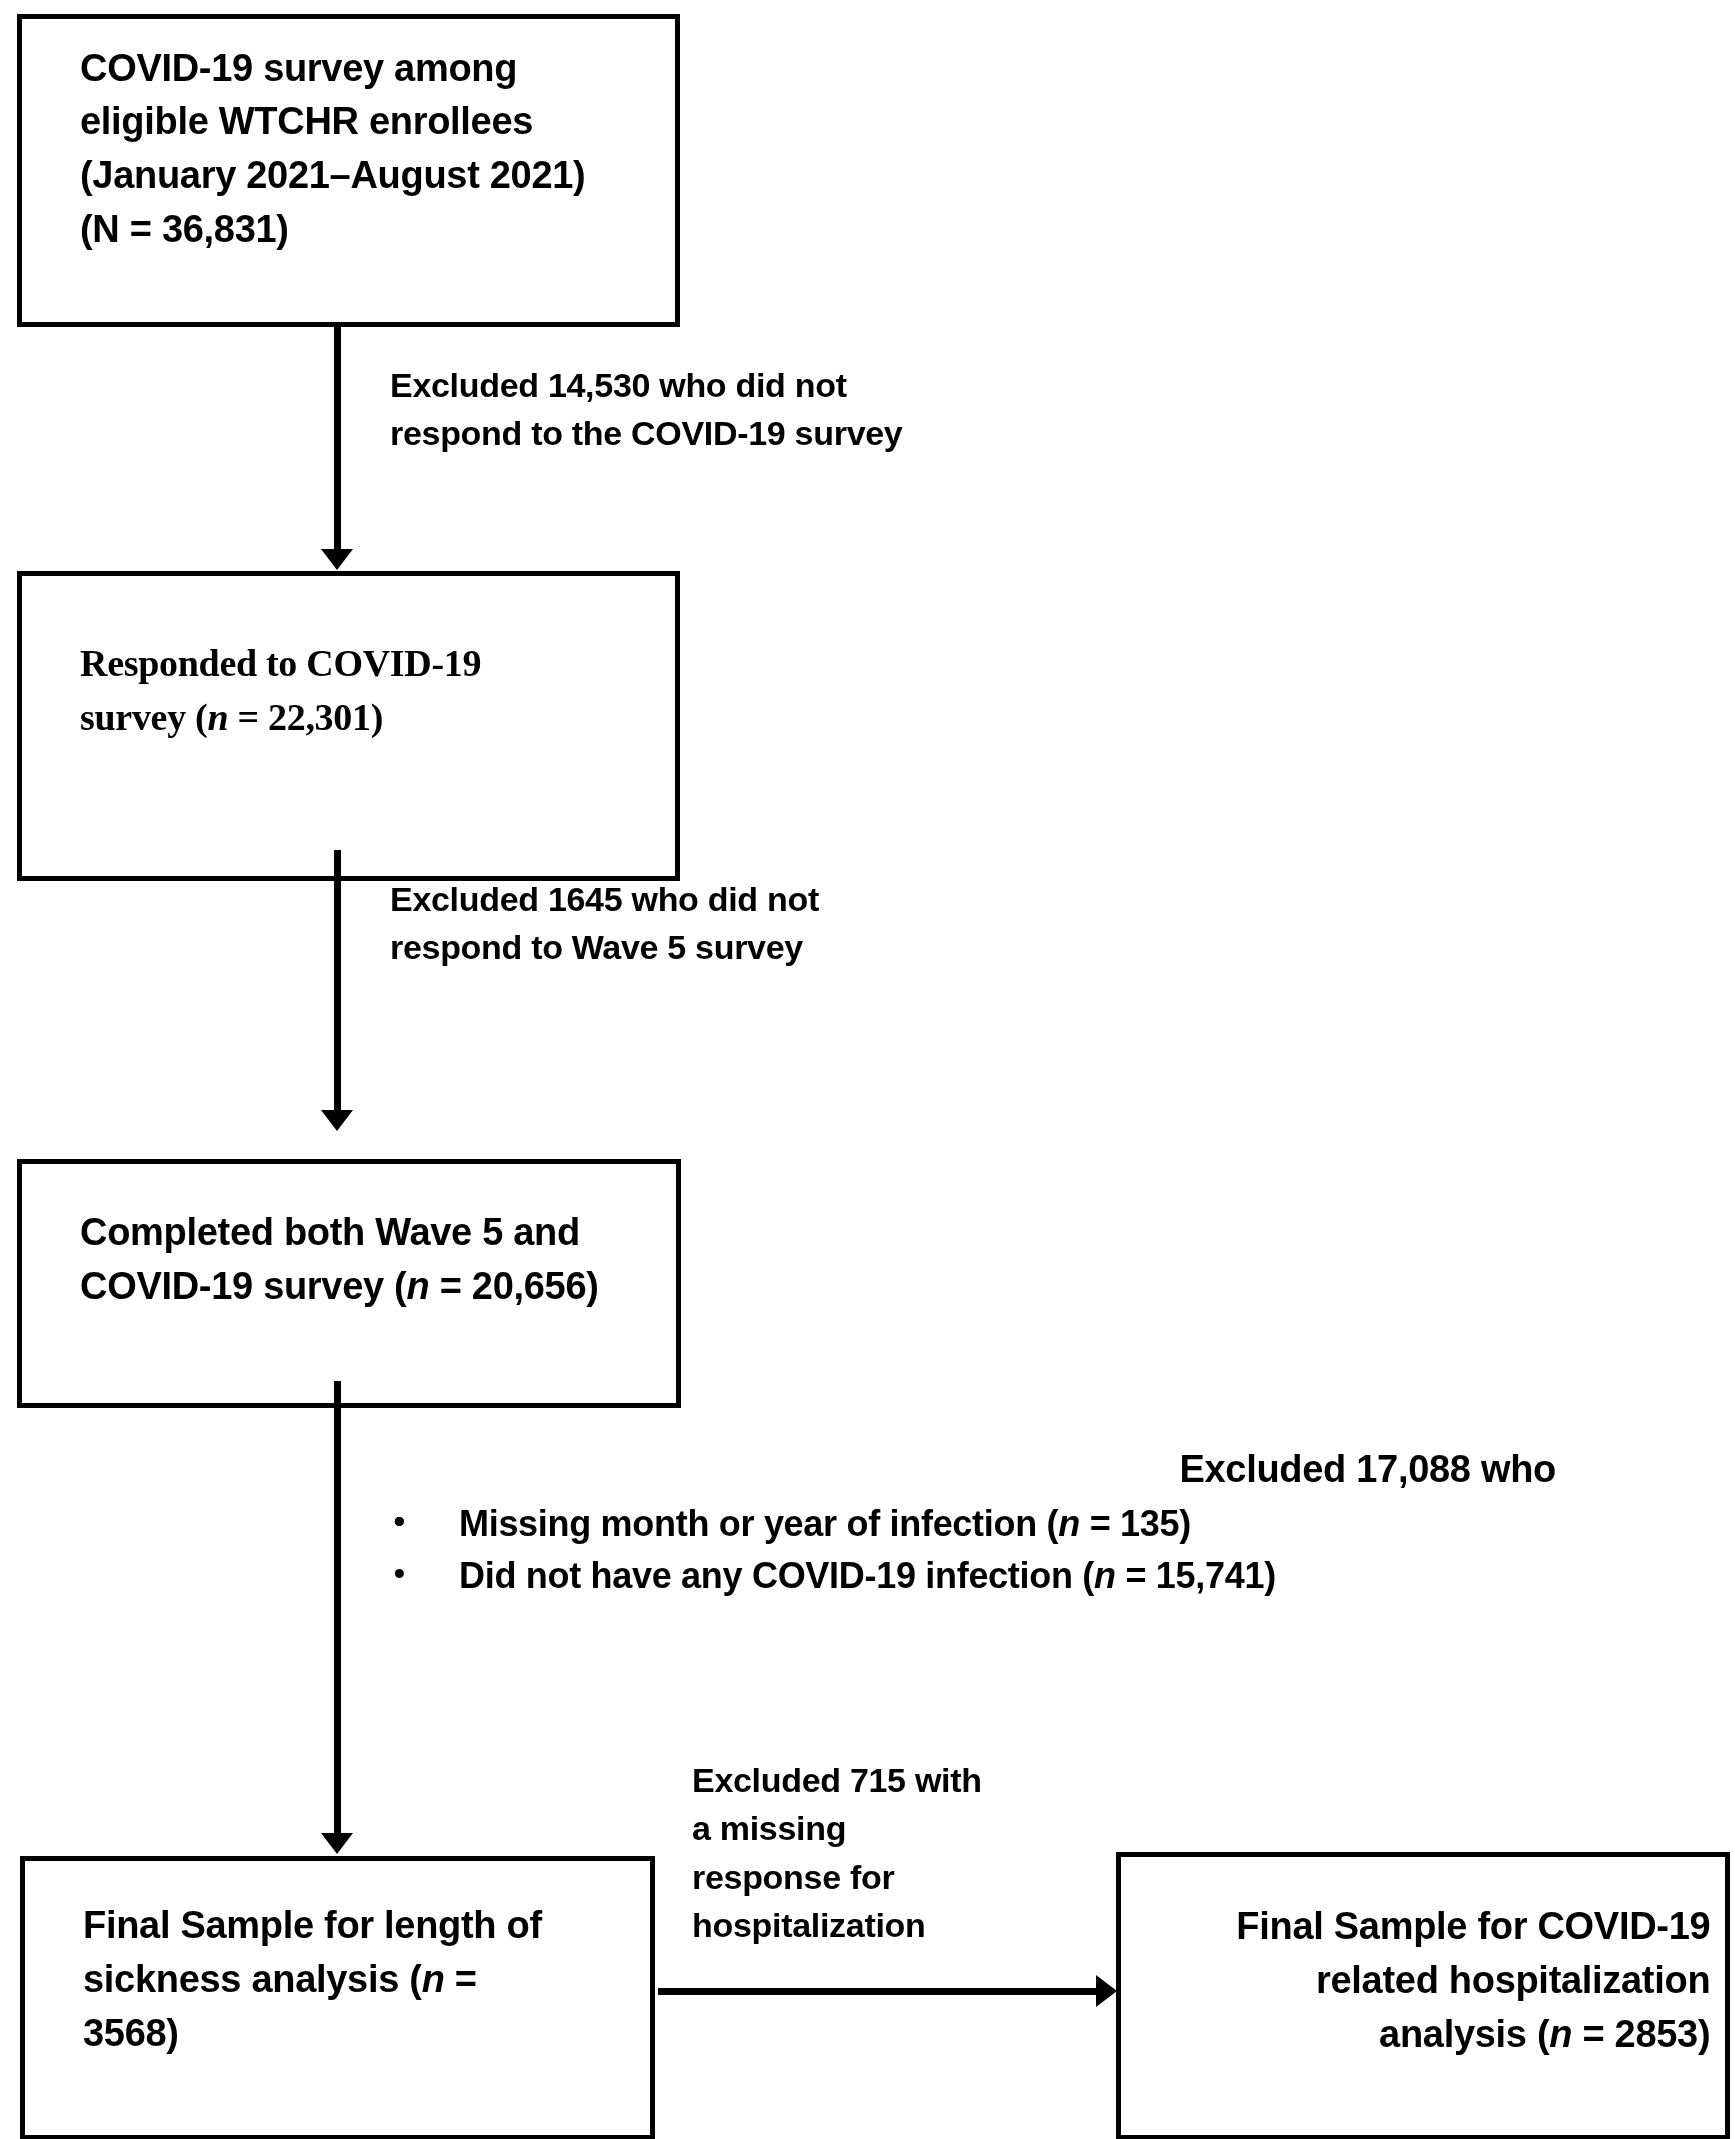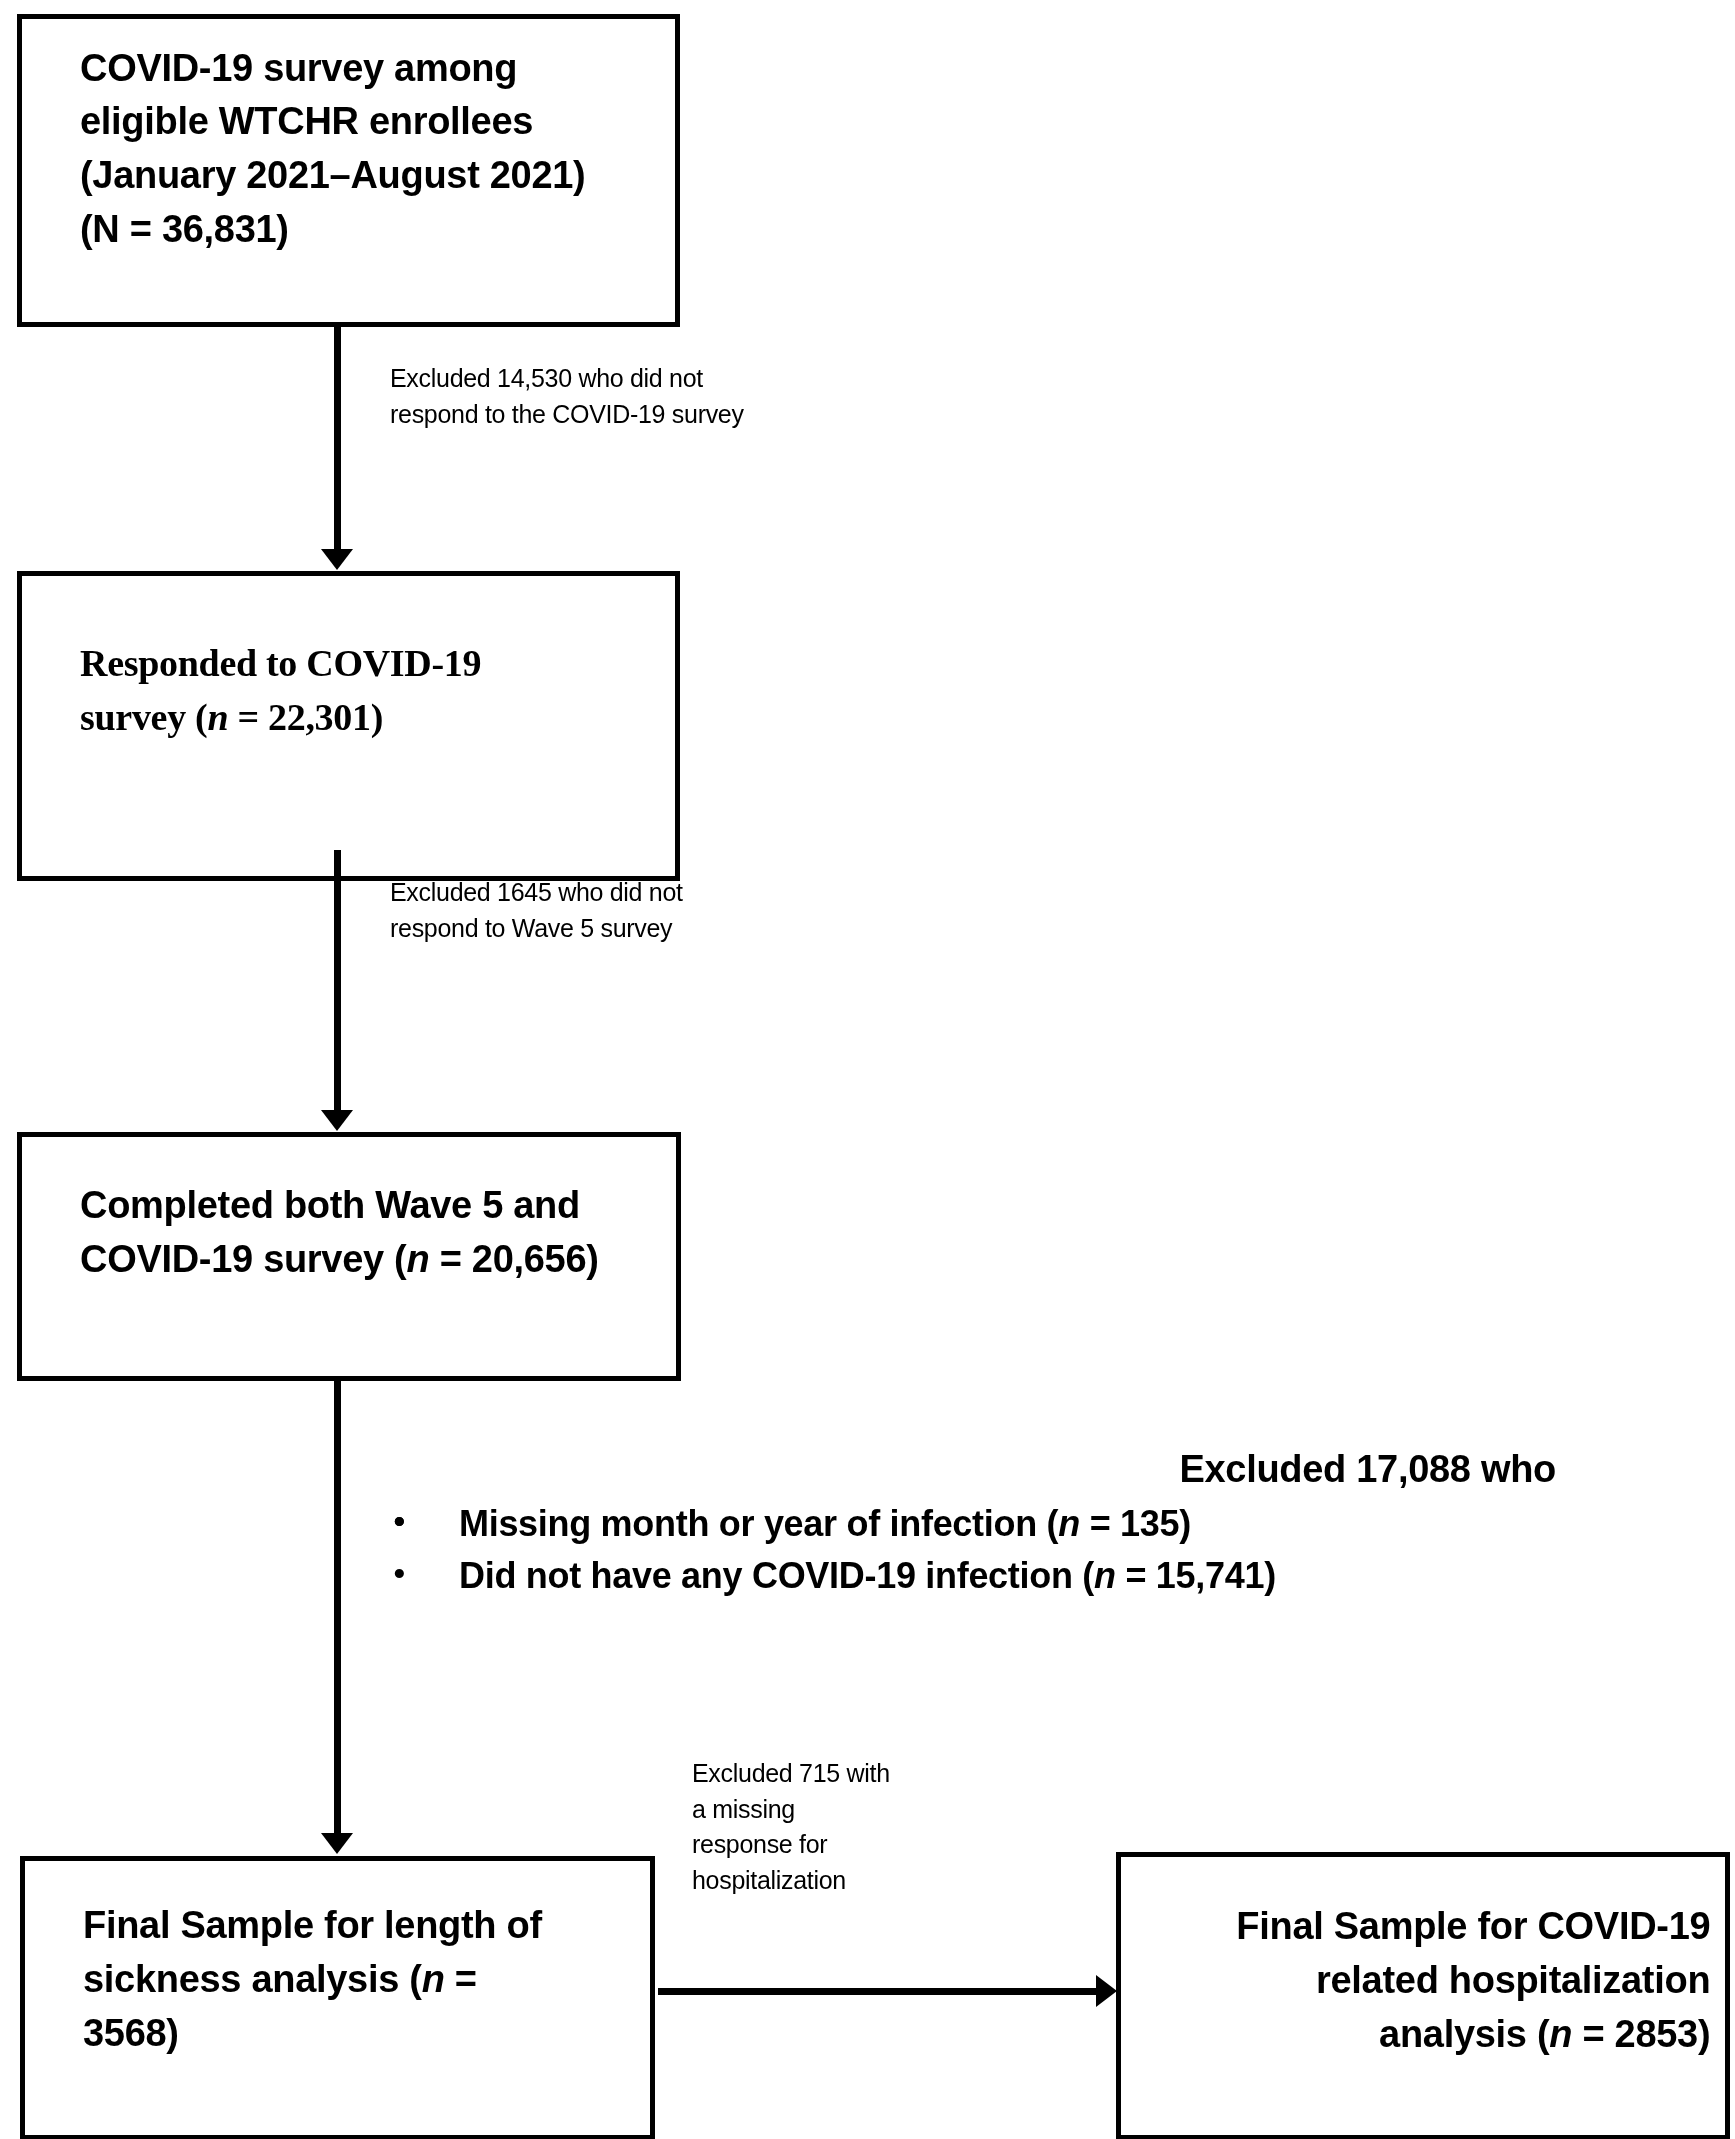--- a/index.html
+++ b/index.html
@@ -34,22 +34,22 @@
     font-weight: 700;
     line-height: 1.42;
     letter-spacing: -0.3px;
     white-space: pre-line;
     margin-left: 32px;
   }
 
   
   .edge-label {
     position: absolute;
-    font-size: 25px;
-    font-weight: 400;
+    font-size: 34px;
+    font-weight: 700;
     line-height: 1.42;
     letter-spacing: -0.3px;
     white-space: pre-line;
   }
 
   
   .excl-block {
     position: absolute;
     font-size: 38px;
     font-weight: 700;
@@ -134,21 +134,21 @@
   <div class="node" style="left:17px; top:571px; width:663px; height:310px;font-family:Liberation Serif, serif;">
     <div class="node-text" style="top:61px;"><span>Responded to COVID-19
 survey (<span class="ital">n</span> = 22,301)</span></div>
   </div>
 
   <div class="v-arrow" style="left:334px; top:850px; height:263px;"></div>
 
   <div class="edge-label" style="left:390px; top:875px; width:859px;">Excluded 1645 who did not
 respond to Wave 5 survey</div>
 
-  <div class="node" style="left:17px; top:1132px; width:664px; height:249px;">
+  <div class="node" style="left:17px; top:1159px; width:664px; height:249px;">
     <div class="node-text" style="top:42px;"><span>Completed both Wave 5 and
 COVID-19 survey (<span class="ital">n</span> = 20,656)</span></div>
   </div>
 
   <div class="v-arrow" style="left:334px; top:1381px; height:455px;"></div>
 
   <div class="excl-block" style="left:390px; top:1443px; width:1166px;">
     <span class="excl-head">Excluded 17,088 who</span>
     <ul class="excl-list">
       <li>

